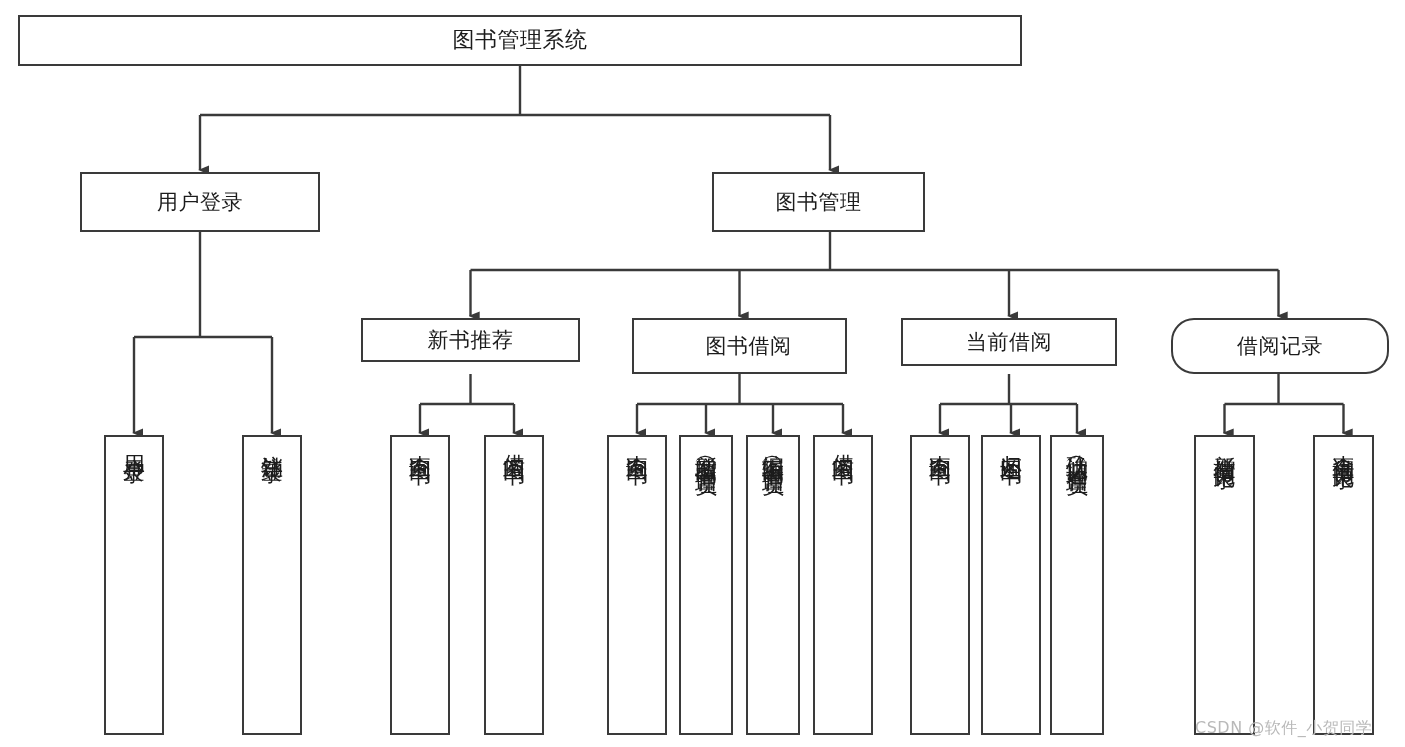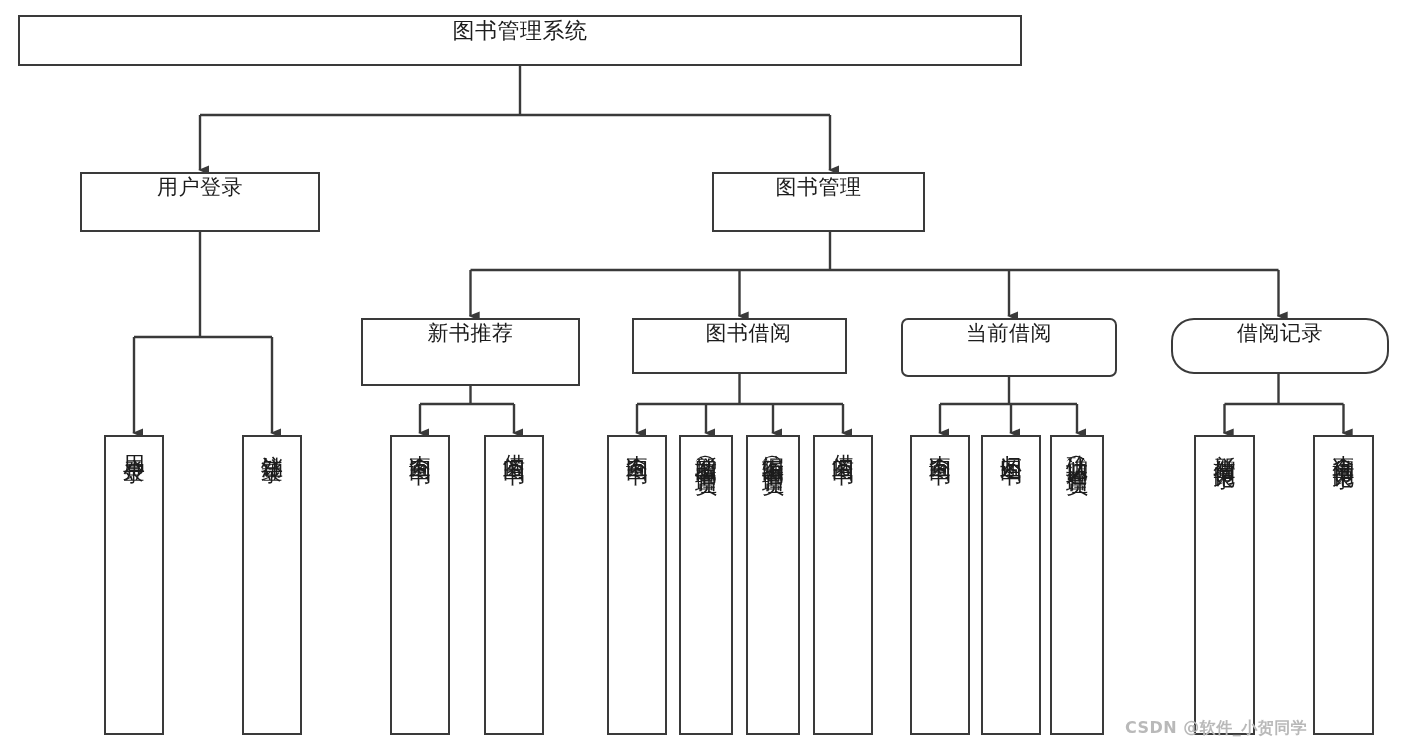--- a/index.html
+++ b/index.html
@@ -24,20 +24,21 @@
     width: 1405px;
     height: 747px;
     pointer-events: none;
   }
   .node {
     position: absolute;
     box-sizing: border-box;
     border: 2px solid #3a3a3a;
     background: #ffffff;
     display: flex;
+    align-items: center;
     justify-content: center;
     color: #1c1c1c;
   }
   .node-label {
     display: block;
     text-align: center;
     line-height: 1.28;
     white-space: pre;
   }
   .node.horizontal .node-label {
@@ -121,27 +122,27 @@
   <div id="node-layer">
       <div class="node horizontal root" style="left: 18px; top: 15px; width: 1004px; height: 51px;">
         <span class="node-label">图书管理系统</span>
       </div>
       <div class="node horizontal" style="left: 80px; top: 172px; width: 240px; height: 60px;">
         <span class="node-label">用户登录</span>
       </div>
       <div class="node horizontal" style="left: 712px; top: 172px; width: 213px; height: 60px;">
         <span class="node-label">图书管理</span>
       </div>
-      <div class="node horizontal" style="left: 361px; top: 318px; width: 219px; height: 68px;">
+      <div class="node horizontal" style="left: 361px; top: 318px; width: 219px; height: 44px;">
         <span class="node-label">新书推荐</span>
       </div>
       <div class="node horizontal" style="left: 632px; top: 318px; width: 215px; height: 56px; padding-left: 18px;">
         <span class="node-label">图书借阅</span>
       </div>
-      <div class="node horizontal" style="left: 901px; top: 318px; width: 216px; height: 59px; border-radius: 7px;">
+      <div class="node horizontal" style="left: 901px; top: 318px; width: 216px; height: 48px;">
         <span class="node-label">当前借阅</span>
       </div>
       <div class="node horizontal" style="left: 1171px; top: 318px; width: 218px; height: 56px; border-radius: 23px;">
         <span class="node-label">借阅记录</span>
       </div>
       <div class="node vertical" style="left: 104px; top: 435px; width: 60px; height: 300px;">
         <span class="node-label">用户登录</span>
       </div>
       <div class="node vertical" style="left: 242px; top: 435px; width: 60px; height: 300px;">
         <span class="node-label">注销登录</span>
@@ -174,15 +175,15 @@
         <span class="node-label">确认归还（管理员）</span>
       </div>
       <div class="node vertical" style="left: 1194px; top: 435px; width: 61px; height: 300px;">
         <span class="node-label">新增借阅记录</span>
       </div>
       <div class="node vertical" style="left: 1313px; top: 435px; width: 61px; height: 300px;">
         <span class="node-label">查询借阅记录</span>
       </div>
     </div>
 
-  <div class="watermark" style="left: 1125px; top: 718px; font-weight: bold;">CSDN @软件_小贺同学</div>
+  <div class="watermark" style="left: 1195px; top: 718px;">CSDN @软件_小贺同学</div>
 
 </div>
 
 </body></html>

